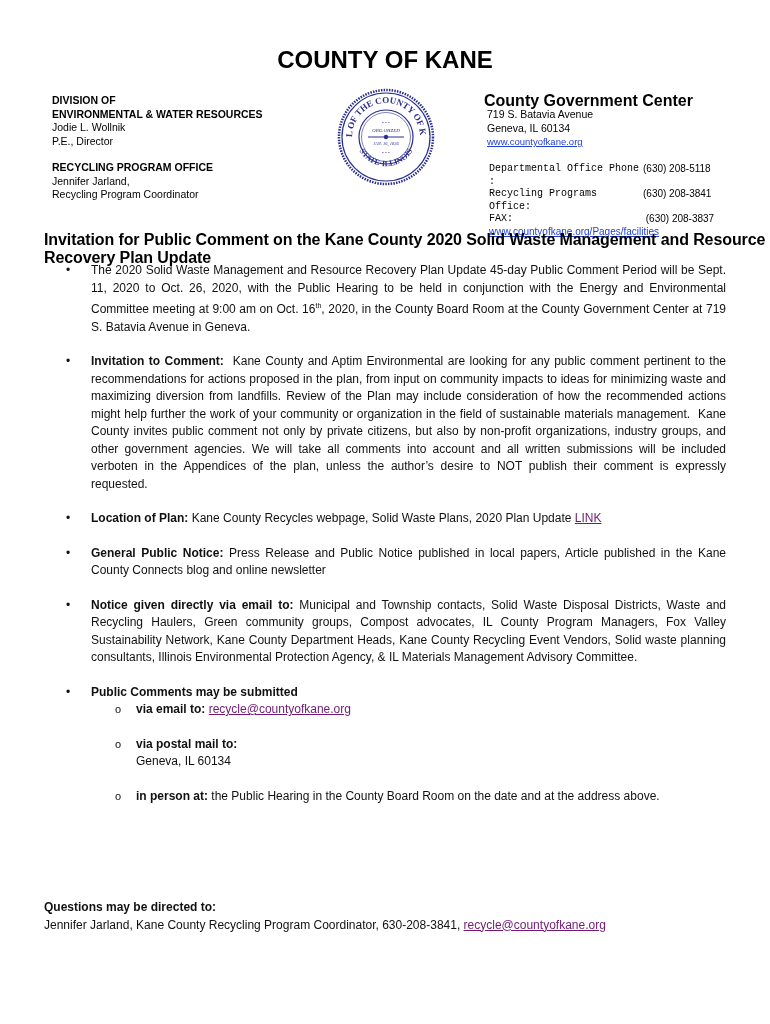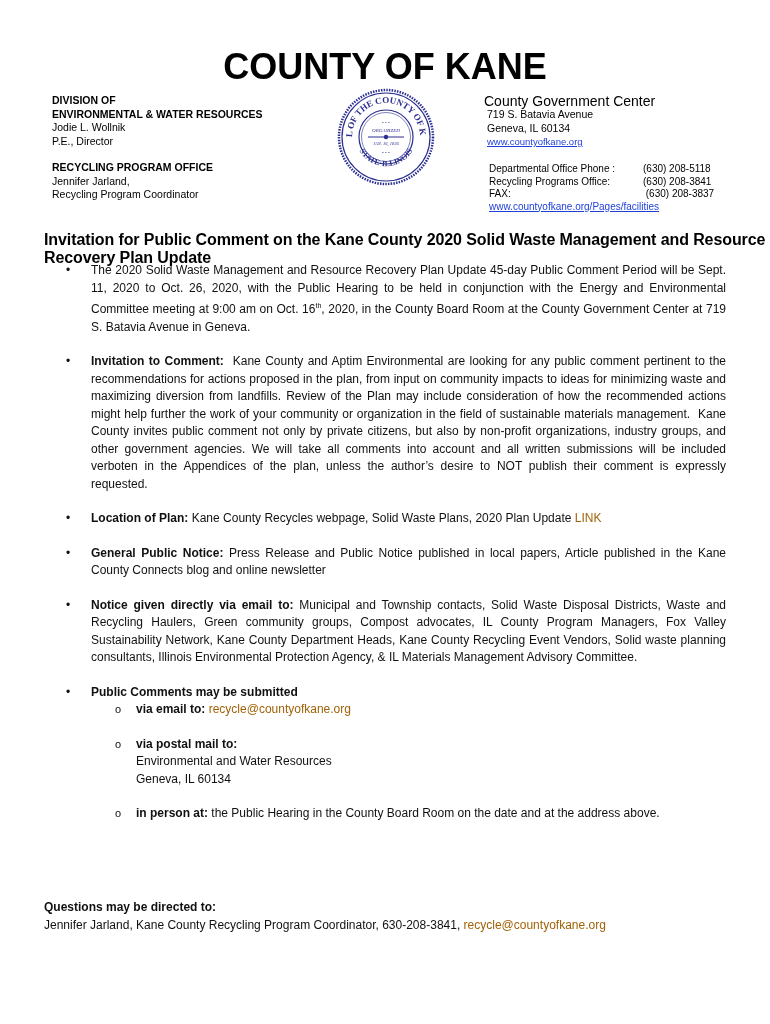--- a/index.html
+++ b/index.html
@@ -1,37 +1,37 @@
 <!DOCTYPE html>
 <html><head>
 <meta charset="utf-8">
 <style>
   html, body { margin: 0; padding: 0; background: #ffffff; }
   body { width: 770px; height: 1024px; position: relative; overflow: hidden; color: #000; }
   .arial { font-family: "Liberation Sans", sans-serif; }
   .cal { font-family: "Liberation Sans", sans-serif; }
-  .title { position: absolute; left: 0; width: 770px; top: 46px; text-align: center; font-size: 36px; font-weight: bold; letter-spacing: 0px; }
+  .title { position: absolute; left: 0; width: 770px; top: 46px; text-align: center; font-size: 24px; font-weight: bold; letter-spacing: 0px; }
   .left-block { position: absolute; left: 52px; top: 94px; font-size: 10.5px; line-height: 13.5px; }
   .left-block .b { font-weight: bold; }
   .left-block .gap { height: 13px; }
   .seal { position: absolute; left: 337px; top: 88px; width: 98px; height: 98px; }
   .right-block { position: absolute; left: 484px; top: 94px; font-size: 10.5px; line-height: 13.5px; }
-  .right-block .b { font-weight: normal; font-size: 14px; line-height: 14px; }
+  .right-block .b { font-weight: bold; font-size: 16px; line-height: 14px; }
   .right-block .ind { padding-left: 3px; }
   .link { color: #1f3fd8; text-decoration: underline; }
   .contact-table { position: absolute; left: 489px; top: 163px; font-size: 10px; line-height: 12.5px; }
   .contact-row { display: flex; }
-  .contact-row .lab { width: 154px; }
+  .contact-row .lab { width: 154px; font-family: Liberation Mono, monospace; }
   .contact-row .val { white-space: pre; }
   .doc-heading { position: absolute; left: 44px; top: 231px; font-size: 16px; font-weight: bold; letter-spacing: -0.1px; }
   .bullets { position: absolute; left: 64px; top: 262px; width: 662px; font-size: 12px; line-height: 17.5px; color: #111; }
   .bullet { position: relative; padding-left: 27px; margin-bottom: 17px; text-align: justify; }
   .bullet .dot { position: absolute; left: 2px; top: 0; font-size: 12px; }
   .bullet b { font-weight: bold; }
-  .blue-link { color: #a16207; }
+  .blue-link { color: #701a75; text-decoration: underline; }
   .sub { position: relative; padding-left: 45px; margin-top: 0px; }
   .sub .circ { position: absolute; left: 24px; top: 0; font-size: 11px; }
   .sub-gap { height: 17px; }
   .questions { position: absolute; left: 44px; top: 899px; font-size: 12px; line-height: 17.5px; color: #111; }
   .questions b { font-weight: bold; }
 </style>
 </head>
 <body>
 
 <div class="title arial">COUNTY OF KANE</div>
@@ -128,21 +128,20 @@
     <span class="dot">•</span>
     <b>Public Comments may be submitted</b>
     <div class="sub">
       <span class="circ">o</span>
       <b>via email to:</b> <a class="blue-link">recycle@countyofkane.org</a>
     </div>
     <div class="sub-gap"></div>
     <div class="sub">
       <span class="circ">o</span>
       <b>via postal mail to:</b>
-      <div>Environmental and Water Resources</div>
       <div>Geneva, IL 60134</div>
     </div>
     <div class="sub-gap"></div>
     <div class="sub">
       <span class="circ">o</span>
       <b>in person at:</b><span> the Public Hearing in the County Board Room on the date and at the address above.</span>
     </div>
   </div>
 </div>
 

